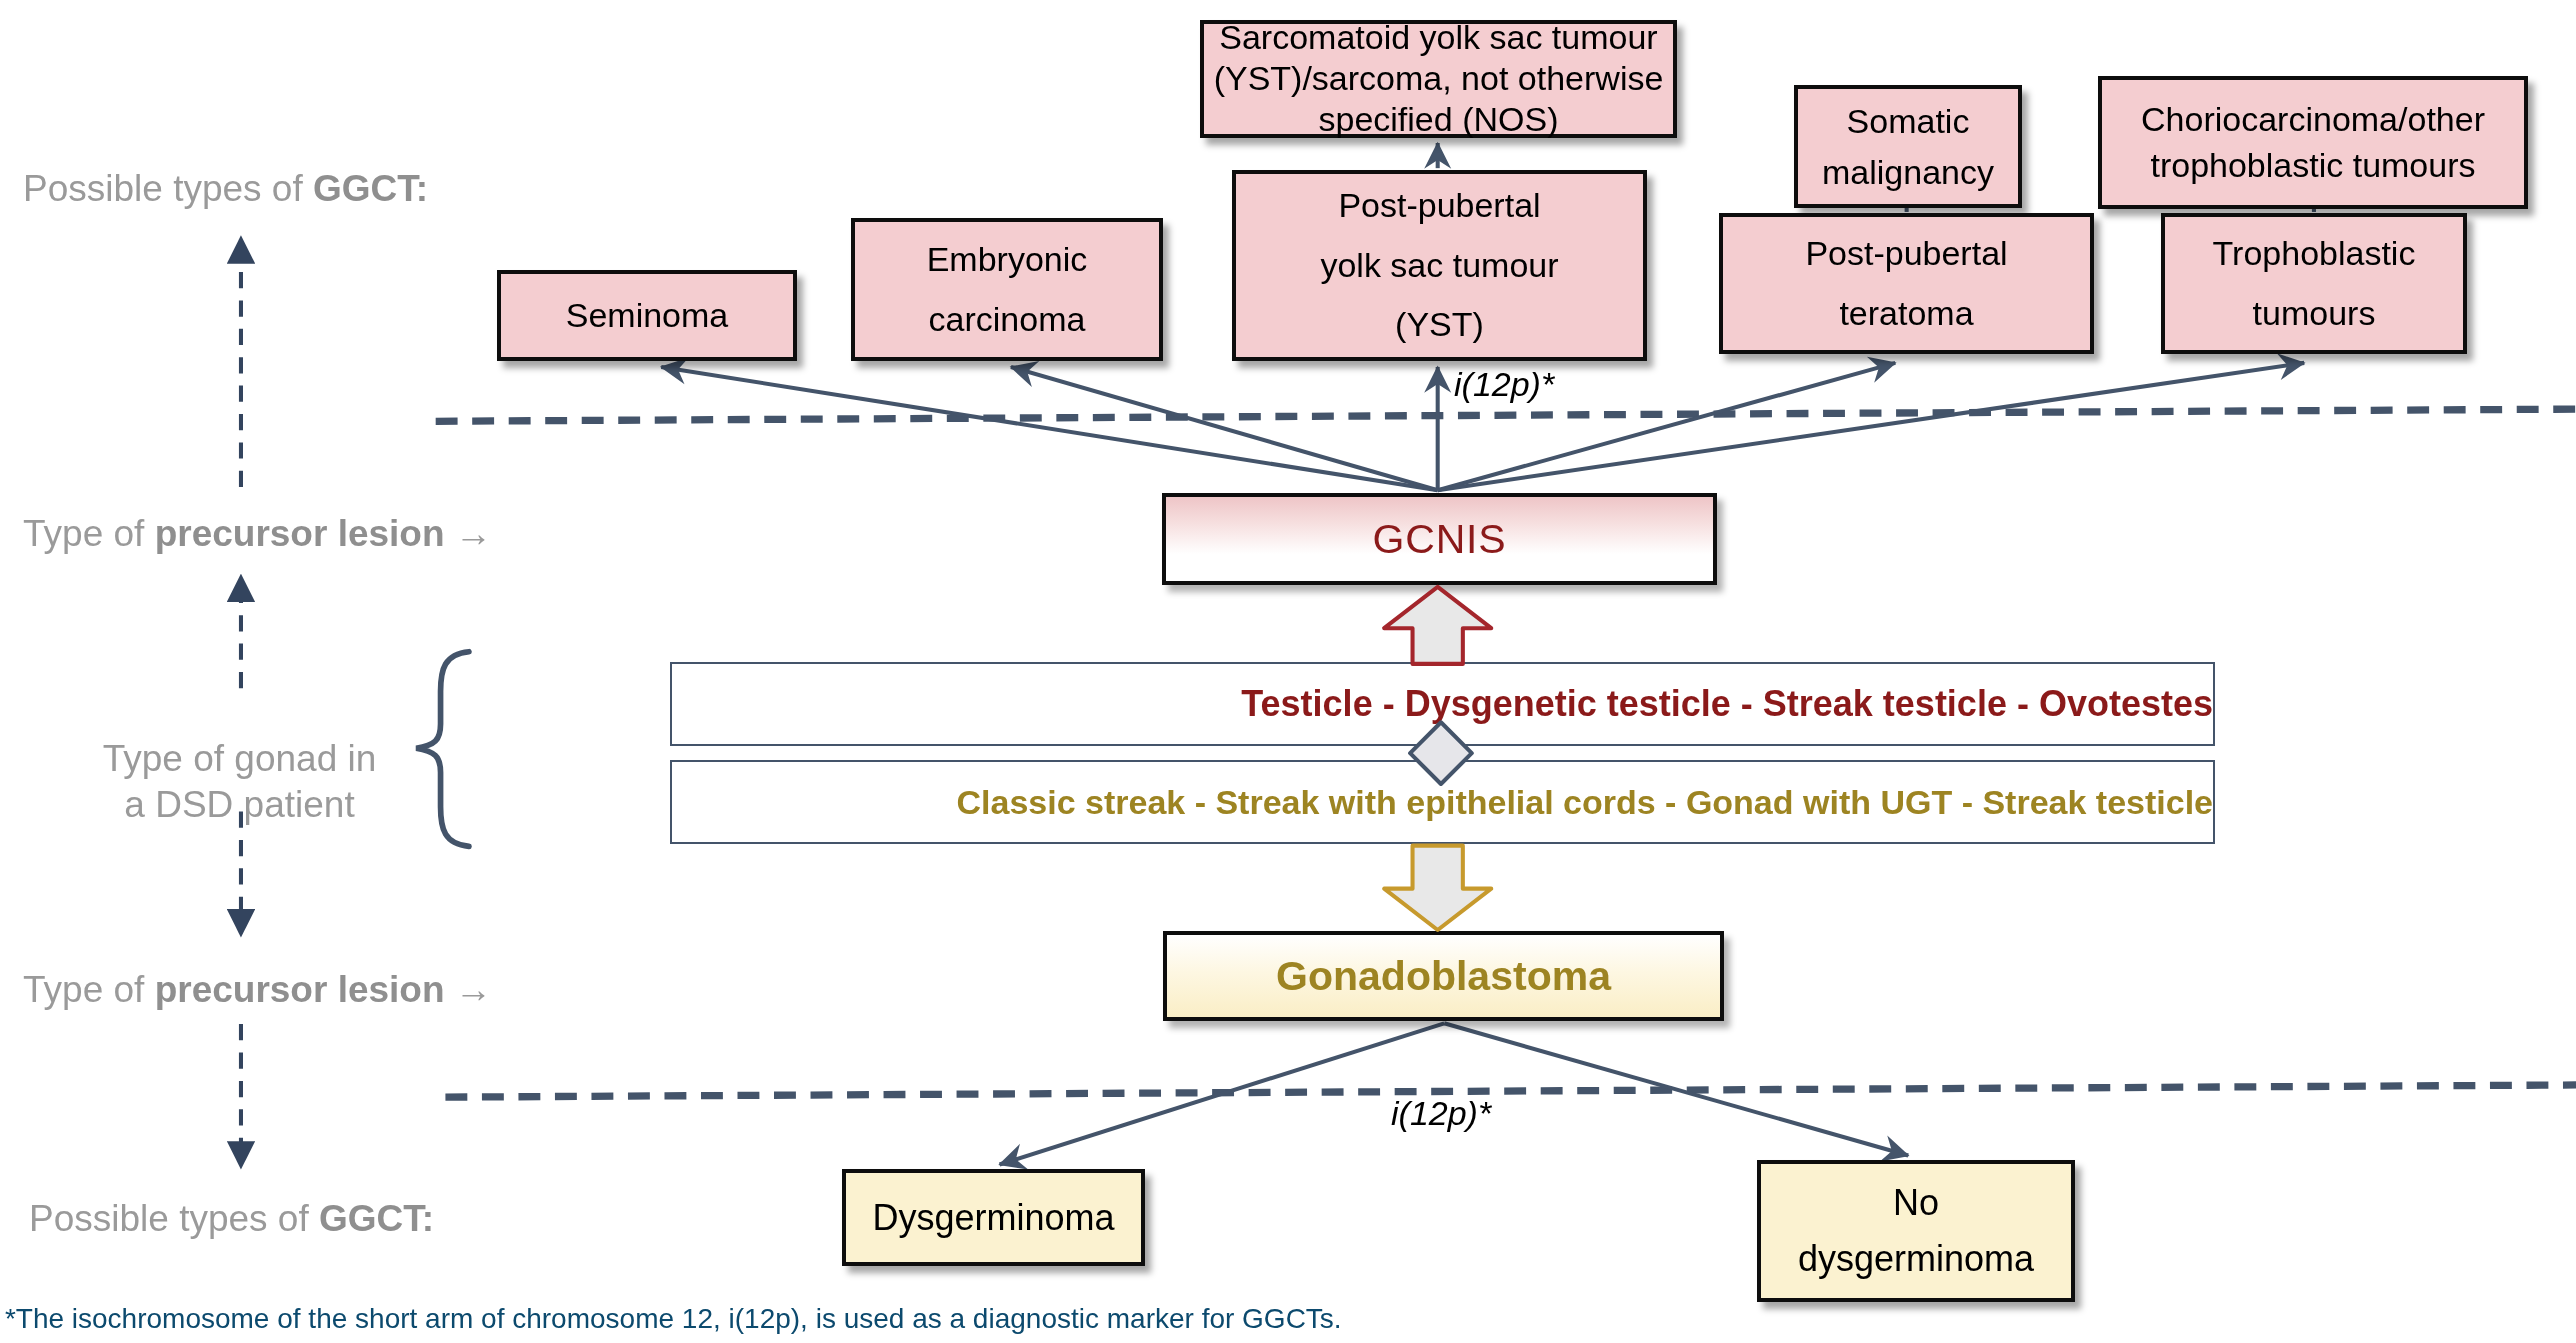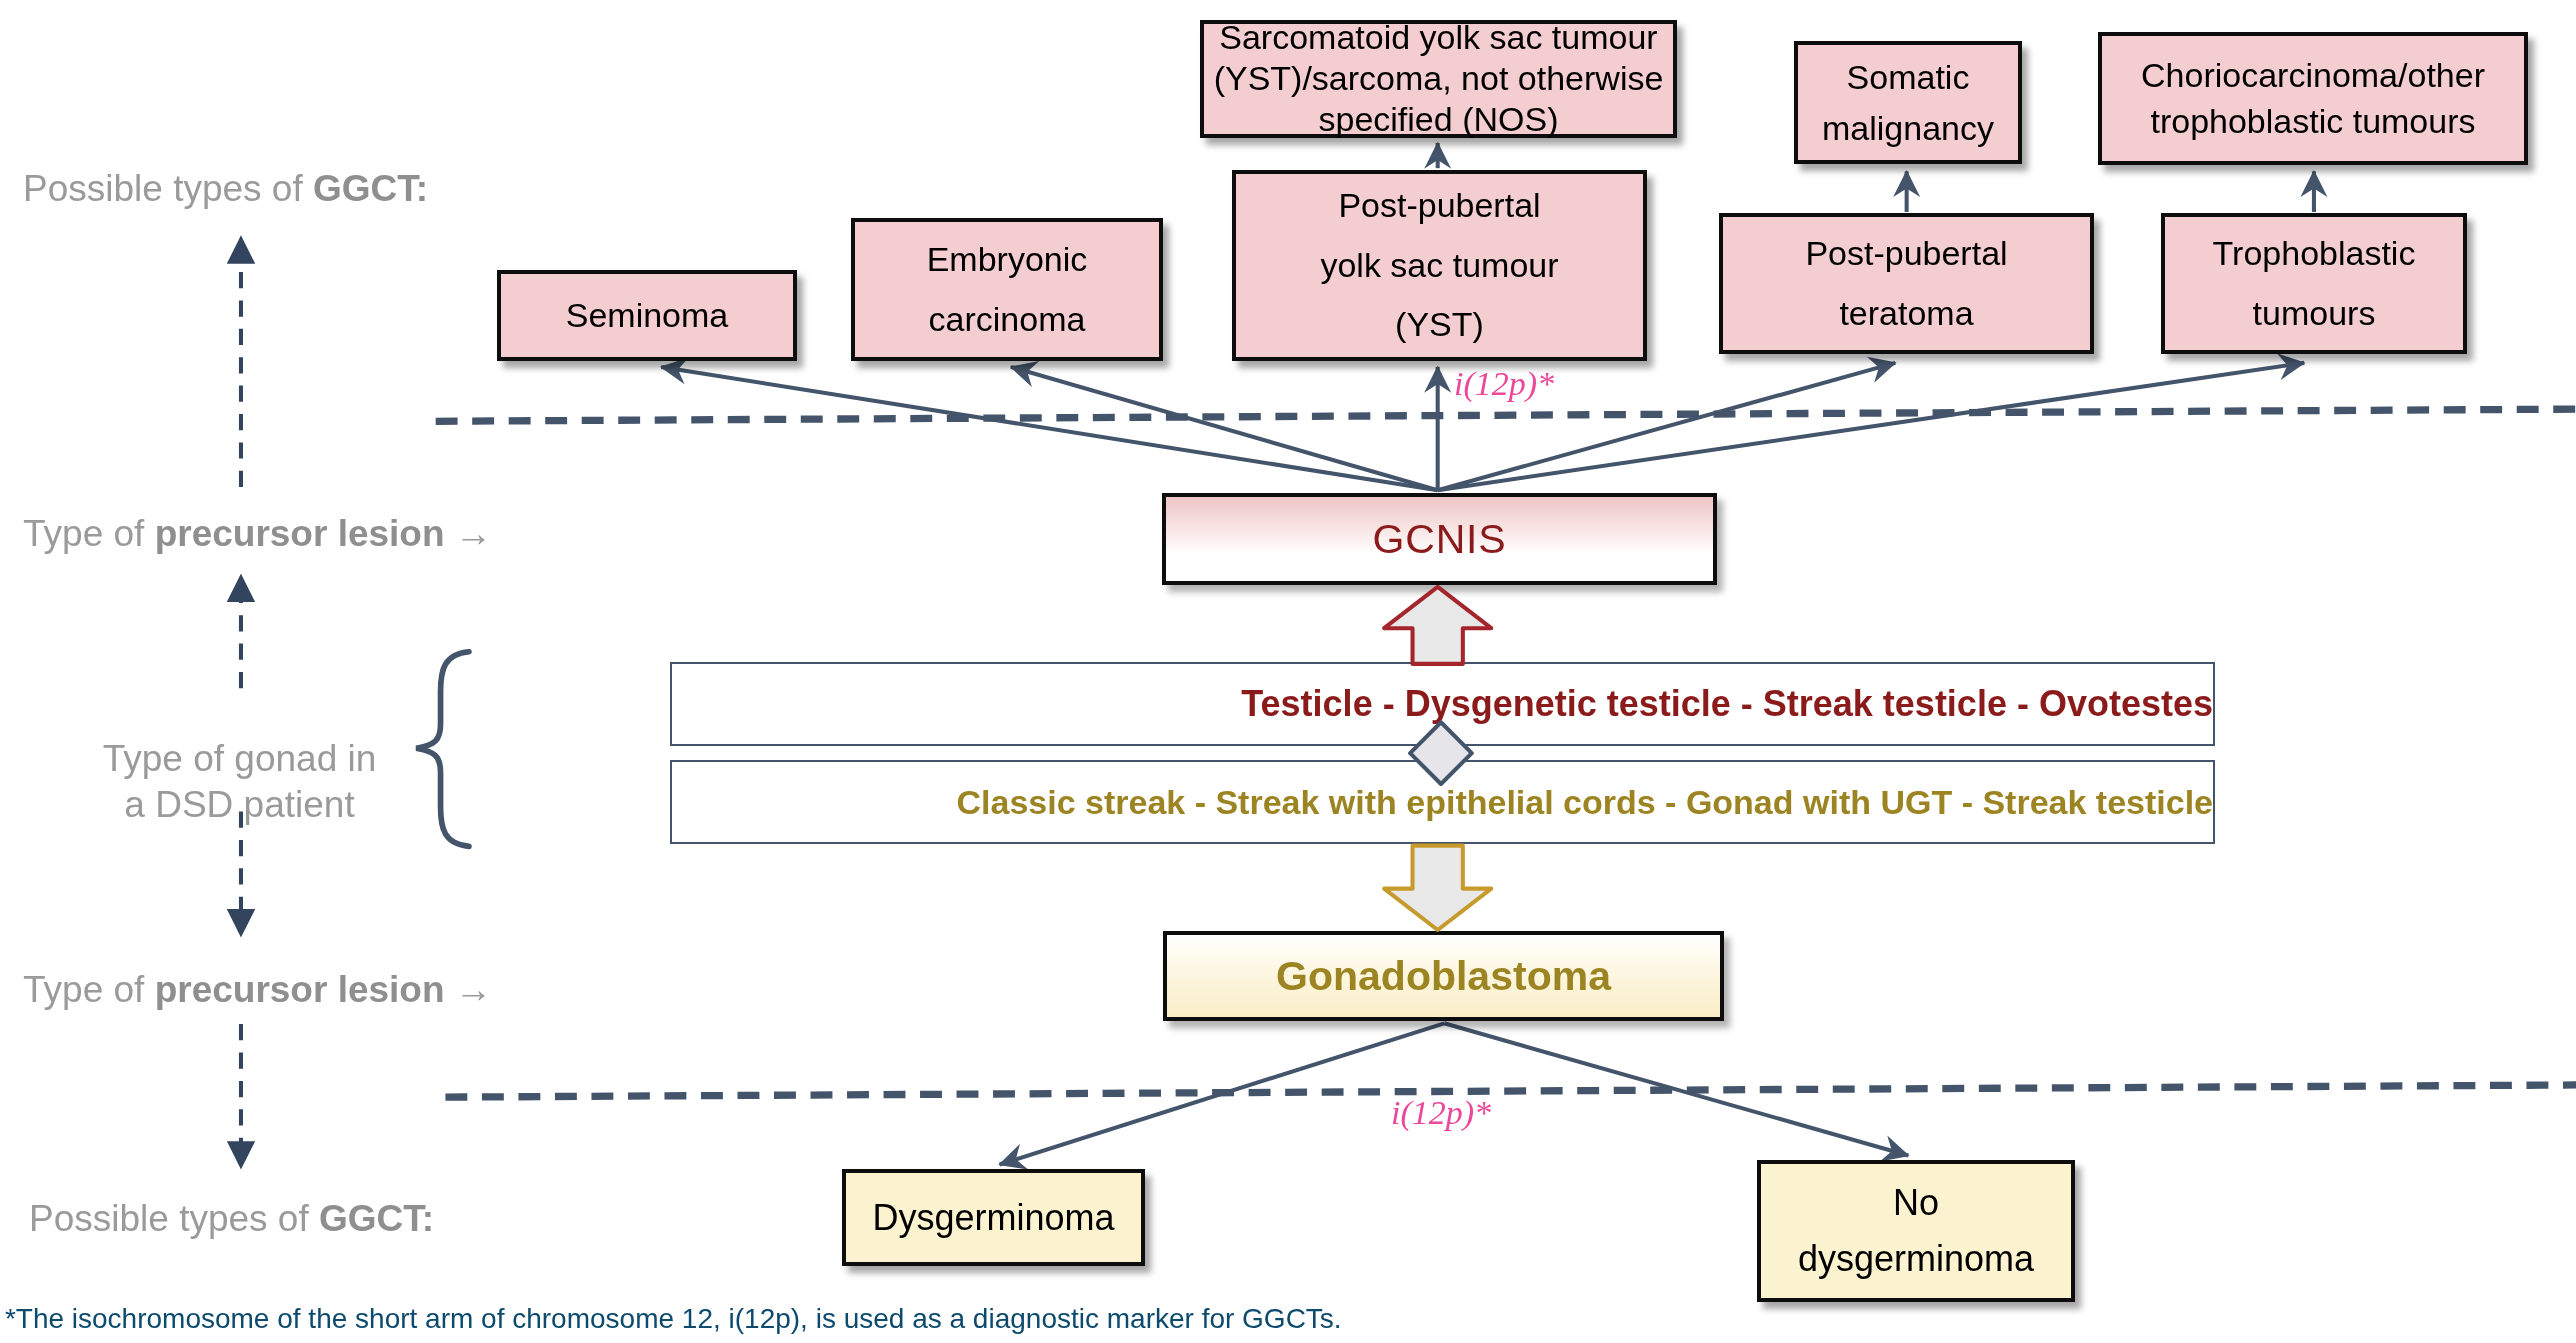--- a/index.html
+++ b/index.html
@@ -45,21 +45,21 @@
   .cream-box{
     background:var(--cream);
     border:4px solid #0d0d0d;
     box-shadow:5.7px 6.5px 6.5px rgba(0,0,0,0.35);
     color:#000;
     font-size:36px;
     line-height:1.55;
   }
   .tight{line-height:1.2;}
   .tall{line-height:1.75;justify-content:center;}
-  .mid{line-height:1.35;}
+  .mid{line-height:1.35;margin-top:44px;}
 
   #gcnis-box{
     background:linear-gradient(to bottom,#eec5c7 0%,#f6dede 30%,#ffffff 68%,#ffffff 100%);
     border:4px solid #0d0d0d;
     box-shadow:5.7px 6.5px 6.5px rgba(0,0,0,0.3);
     color:var(--dark-red);
     font-weight:normal;
     font-size:41px;
     letter-spacing:0.8px;
   }
@@ -91,24 +91,23 @@
   #gonad-label{
     white-space:pre-line;
     text-align:center;
     width:389px;
     line-height:1.25;
   }
   .marker-label{
     position:absolute;
     font-size:34px;
     font-style:italic;
-    color:#ec4899;
+    color:#000000;
     z-index:1;
     white-space:nowrap;
-    font-family:Liberation Serif, serif;
   }
   #footnote{
     position:absolute;
     left:4.9px;top:1303px;
     font-size:28px;color:#0c4a6e;
     z-index:1;white-space:nowrap;
   }
 </style>
 </head>
 <body>

